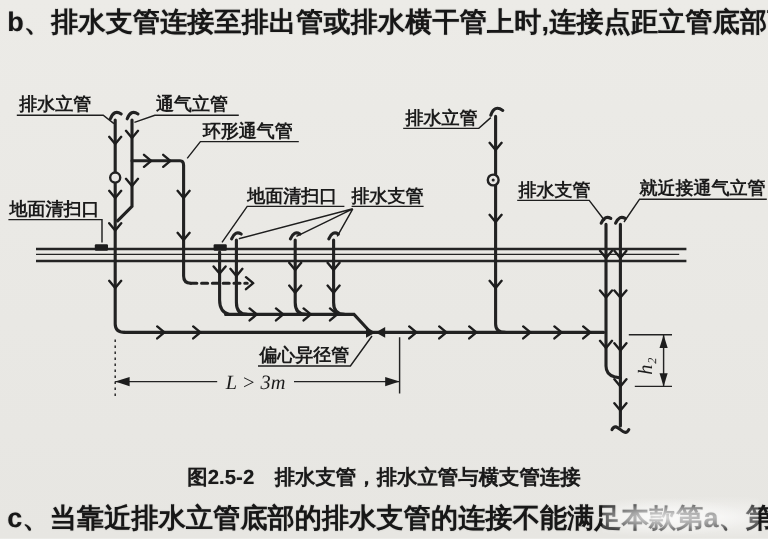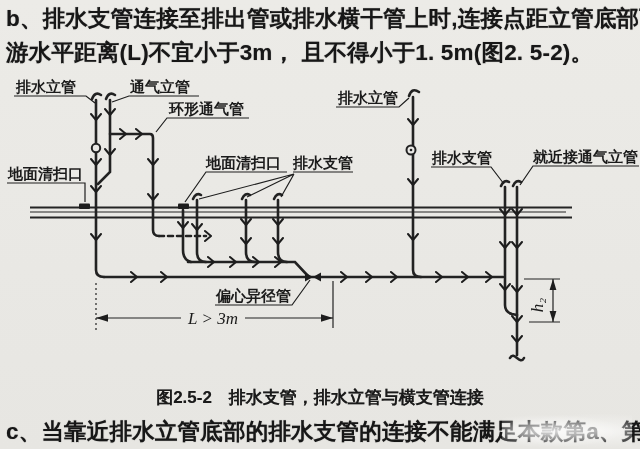--- a/index.html
+++ b/index.html
@@ -41,21 +41,20 @@
     background:radial-gradient(ellipse at 35% 50%,rgba(255,255,255,.8),rgba(255,255,255,0) 65%),
                radial-gradient(ellipse at 75% 50%,rgba(255,255,255,.55),rgba(255,255,255,0) 70%);
     pointer-events:none;
   }
 </style>
 </head>
 <body>
 
 <div id="para-b" class="para">
   <div>b、排水支管连接至排出管或排水横干管上时,连接点距立管底部下</div>
-  <div>游水平距离(L)不宜小于3m， 且不得小于1. 5m(图2. 5-2)。</div>
 </div>
 
 <svg id="diagram-svg" width="640" height="300" viewBox="0 78 640 300">
 
   <g>
     <line class="slab" x1="30" y1="207.5" x2="572" y2="207.5" stroke-width="2.2"></line>
     <line class="slab" x1="30" y1="212" x2="566" y2="212" stroke-width="1.1"></line>
     <line class="slab" x1="30" y1="217.5" x2="572" y2="217.5" stroke-width="2.2"></line>
   </g>
 

